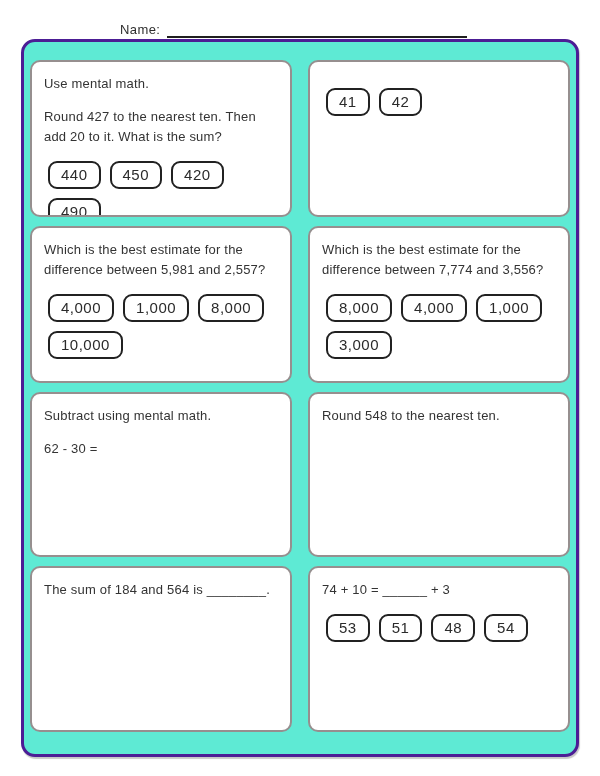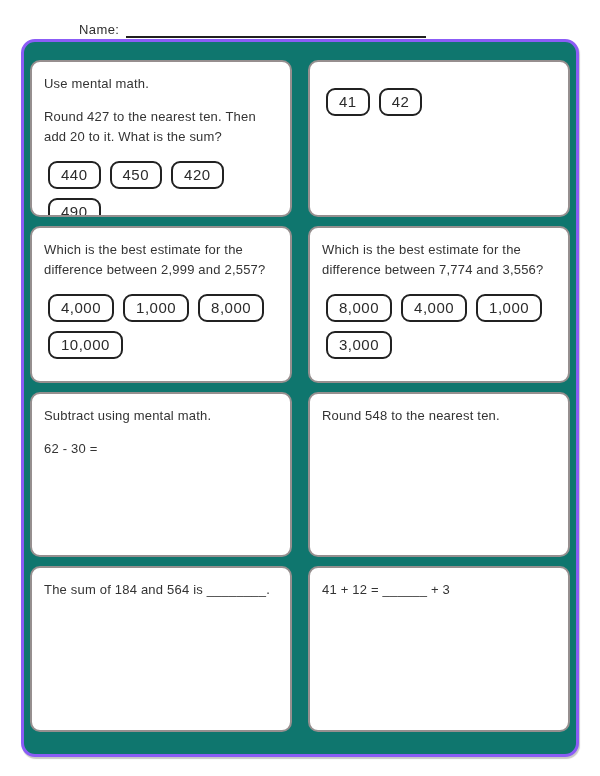--- a/index.html
+++ b/index.html
@@ -5,45 +5,45 @@
   * { margin: 0; padding: 0; box-sizing: border-box; }
   html, body { background: #ffffff; }
   body {
     width: 600px;
     height: 776px;
     font-family: "Liberation Sans", sans-serif;
     color: #333333;
     overflow: hidden;
   }
   .name-row {
-    margin: 22px 0 0 79px;
+    margin: 22px 0 0 120px;
     display: flex;
     align-items: flex-end;
     gap: 7px;
     height: 16px;
   }
   .name-label {
     font-size: 13px;
     color: #2e2e2e;
     letter-spacing: 0.4px;
     line-height: 16px;
   }
   .name-line {
     width: 300px;
     height: 14px;
     border-bottom: 2px solid #1f1f1f;
   }
   .sheet {
     width: 558px;
     height: 718px;
     margin: 1px 0 0 21px;
-    border: 3px solid #8b5cf6;
+    border: 3px solid #4c1d95;
     border-radius: 14px;
     box-shadow: 1px 2px 1px rgba(0,0,0,0.22);
-    background: #0f766e;
+    background: #5eead4;
     padding: 18px 6px 21px 6px;
     display: grid;
     grid-template-columns: 262px 262px;
     grid-template-rows: 157px 157px 165px 166px;
     column-gap: 16px;
     row-gap: 9px;
   }
   .qbox {
     border: 2px solid #968f8f;
     border-radius: 10px;
@@ -100,21 +100,21 @@
   </section>
 
   <section class="qbox">
     <div class="choices">
       <button class="pill">41</button>
       <button class="pill">42</button>
     </div>
   </section>
 
   <section class="qbox">
-    <p class="qline">Which is the best estimate for the difference between 2,999 and 2,557?</p>
+    <p class="qline">Which is the best estimate for the difference between 5,981 and 2,557?</p>
     <div class="choices">
       <button class="pill">4,000</button>
       <button class="pill">1,000</button>
       <button class="pill">8,000</button>
       <button class="pill">10,000</button>
     </div>
   </section>
 
   <section class="qbox">
     <p class="qline">Which is the best estimate for the difference between 7,774 and 3,556?</p>
@@ -133,16 +133,22 @@
 
   <section class="qbox">
     <p class="qline">Round 548 to the nearest ten.</p>
   </section>
 
   <section class="qbox">
     <p class="qline">The sum of 184 and 564 is ________.</p>
   </section>
 
   <section class="qbox">
-    <p class="qline">41 + 12 = ______ + 3</p>
+    <p class="qline">74 + 10 = ______ + 3</p>
+    <div class="choices">
+      <button class="pill">53</button>
+      <button class="pill">51</button>
+      <button class="pill">48</button>
+      <button class="pill">54</button>
+    </div>
   </section>
 
 </div>
 
 </body></html>

